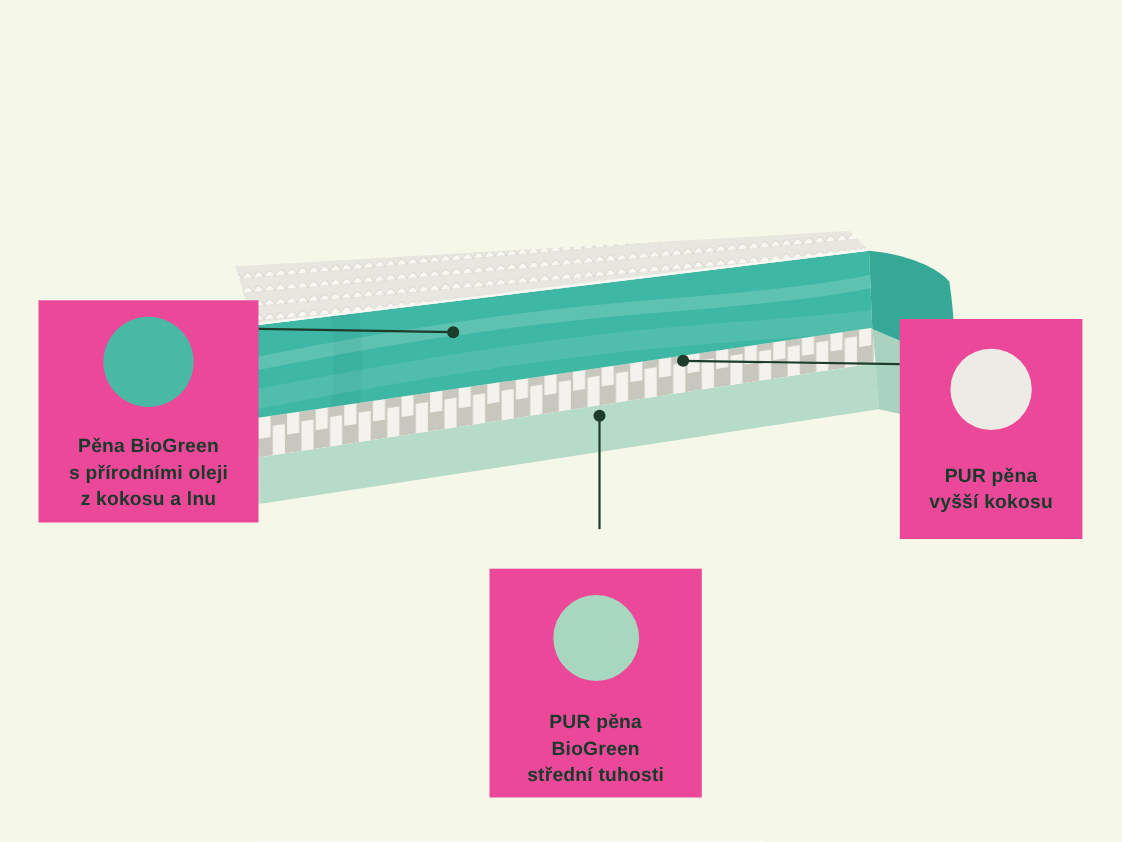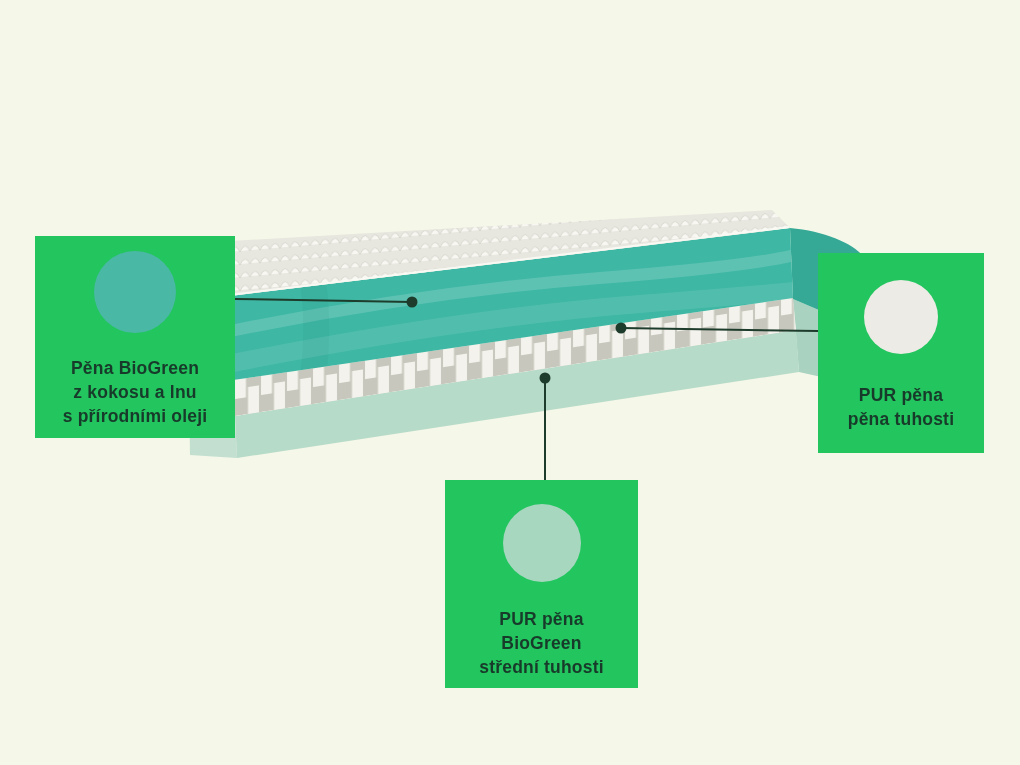--- a/index.html
+++ b/index.html
@@ -4,22 +4,22 @@
 <style>
   html, body { margin: 0; padding: 0; }
   body {
     width: 1020px; height: 765px;
     position: relative; overflow: hidden;
     font-family: "Liberation Sans", sans-serif;
   }
   .canvas { position: absolute; inset: 0; z-index: 0; }
   svg.scene { position: absolute; left: 0; top: 0; z-index: 1; }
   .card {
-    position: absolute; background: #22c55e; z-index: 2;
-    display: flex; flex-direction: column; align-items: center;
+    position: absolute; background: #ec4899; z-index: 2;
+    display: flex; flex-direction: column; align-items: center; margin-top: 37px;
   }
   .swatch { border-radius: 50%; flex: 0 0 auto; }
   .card-label {
     font-weight: bold; color: #183a2a; text-align: center;
     font-size: 17.5px; line-height: 24px; letter-spacing: 0.2px;
   }
   .card-label span { display: block; }
 
   #card-biogreen { left: 35px; top: 236px; width: 200px; height: 202px; }
   #card-biogreen .swatch { width: 82px; height: 82px; margin-top: 15px; }
@@ -79,30 +79,30 @@
   </g>
   <circle cx="412" cy="302" r="5.5" stroke="none" fill="#1e3c2b"></circle>
   <circle cx="621" cy="328" r="5.5" stroke="none" fill="#1e3c2b"></circle>
   <circle cx="545" cy="378" r="5.5" stroke="none" fill="#1e3c2b"></circle>
 </svg>
 
 <div class="card" id="card-biogreen">
   <div class="swatch" style="background: rgb(73, 185, 165);"></div>
   <div class="card-label">
     <span>Pěna BioGreen</span>
+    <span>s přírodními oleji</span>
     <span>z kokosu a lnu</span>
-    <span>s přírodními oleji</span>
   </div>
 </div>
 
 <div class="card" id="card-pur-high">
   <div class="swatch" style="background: rgb(236, 235, 229);"></div>
   <div class="card-label">
     <span>PUR pěna</span>
-    <span>pěna tuhosti</span>
+    <span>vyšší kokosu</span>
   </div>
 </div>
 
 <div class="card" id="card-pur-airfoam">
   <div class="swatch" style="background: rgb(167, 215, 191);"></div>
   <div class="card-label">
     <span>PUR pěna</span>
     <span>BioGreen</span>
     <span>střední tuhosti</span>
   </div>

